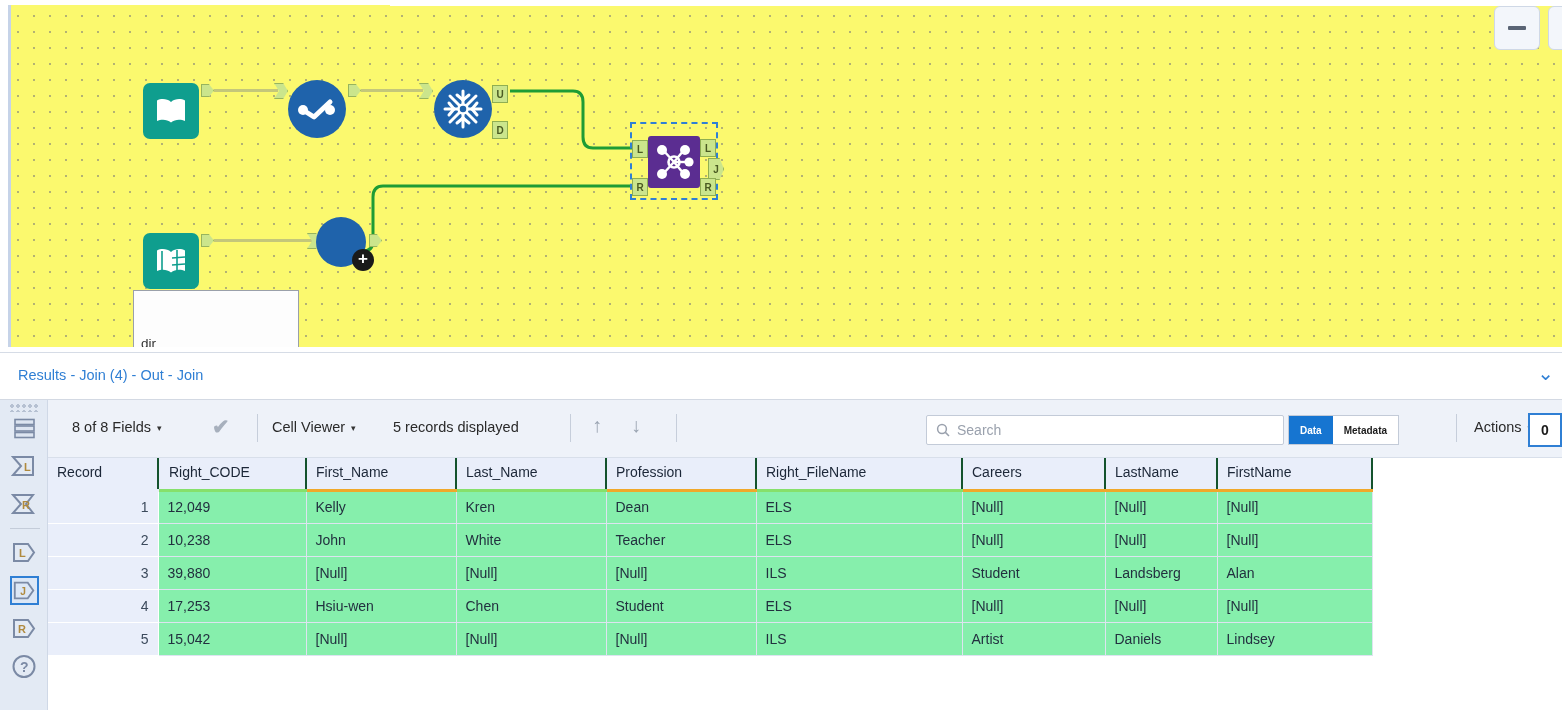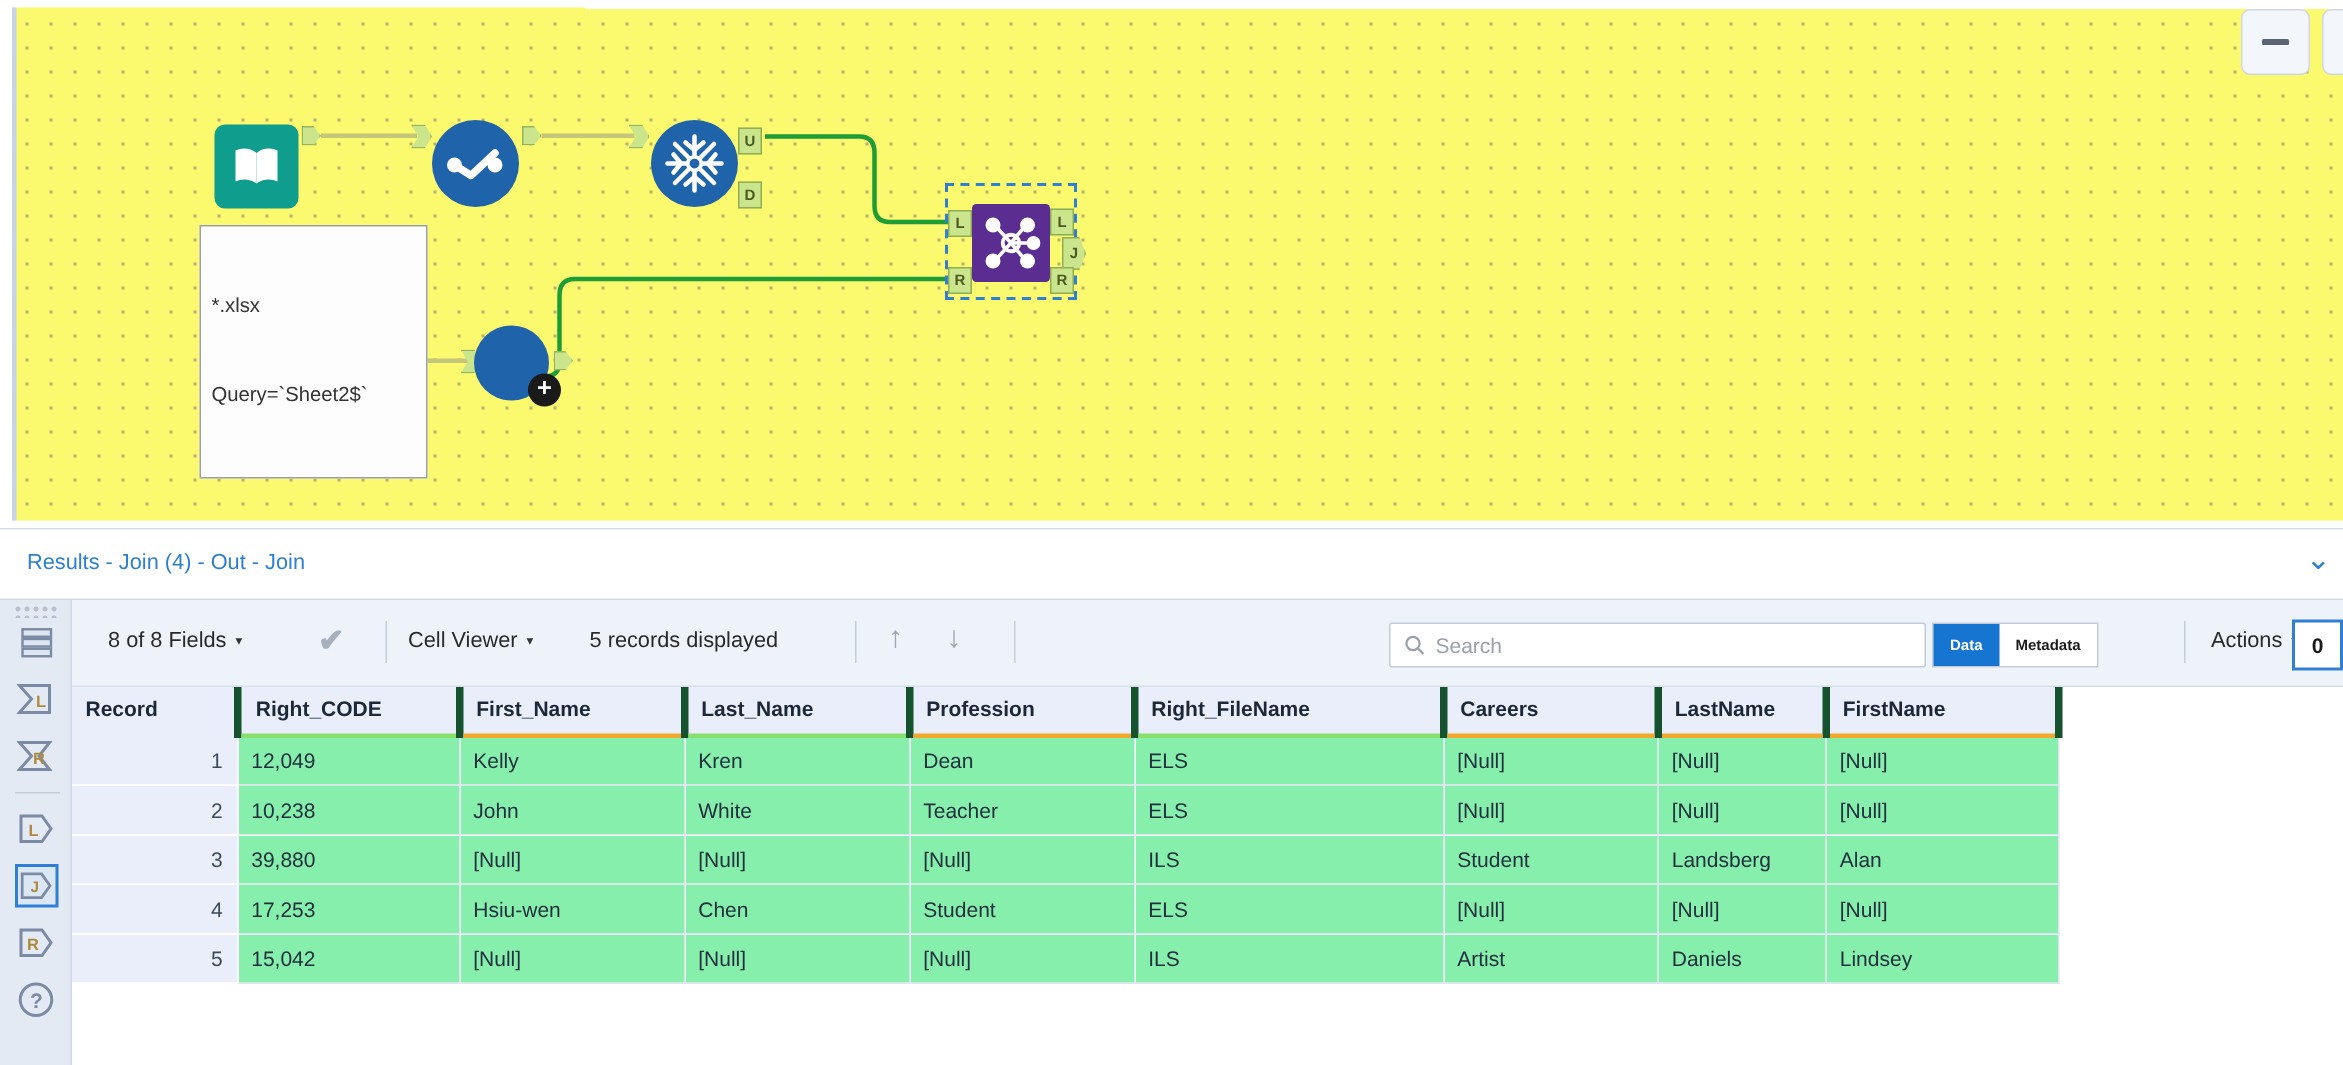--- a/index.html
+++ b/index.html
@@ -193,23 +193,23 @@
 
   
   .grid-area {
     position: absolute; left: 48px; top: 458px;
     width: 1514px; height: 252px;
     background: #ffffff; overflow: hidden;
   }
   table.grid { border-collapse: collapse; table-layout: fixed; }
   table.grid th {
     background: #e9eefa;
-    font-size: 14px; font-weight: bold; color: #1c2738;
+    font-size: 14px; font-weight: normal; color: #1c2738;
     text-align: left; padding: 5px 9px 6px 9px;
-    border-right: 5px solid #14532d;
+    border-right: 2px solid #14532d;
     border-bottom: 3px solid transparent;
     height: 32px; vertical-align: middle;
   }
   table.grid th.rec { text-align: left; border-bottom: 3px solid #e9eefa; }
   table.grid th .hl {
     display: inline-block; padding-bottom: 2px;
   }
   table.grid td {
     font-size: 14px; color: #22303f;
     padding: 4px 9px;
@@ -334,23 +334,23 @@
             <circle cx="21" cy="21" r="5.5" fill="none" stroke="#fff" stroke-width="2.6"></circle>
           </svg>
         </div>
         <div class="anchor" style="left:-16px; top:4px;">L</div>
         <div class="anchor" style="left:-16px; top:42px;">R</div>
         <div class="anchor" style="left:52px; top:3px;">L</div>
         <div class="anchor-out-arrow" style="left:60px; top:22px;">J</div>
         <div class="anchor" style="left:52px; top:42px;">R</div>
       </div>
 
-      <div class="annot" style="left:122px; top:145px; width:152px;">
-        <div>*.xlsx</div>
-        <div>Query=`Sheet2$`</div>
+      <div class="annot" style="left:122px; top:285px; width:166px; height:70px;">
+        <div>dir</div>
+        
       </div>
     </div>
 
     <div class="canvas-rightwhite"></div>
 
     <div class="winbtns">
       <div class="winbtn">
         <div class="dash"></div>
       </div>
       <div class="winbtn" style="margin-right:-32px;">

